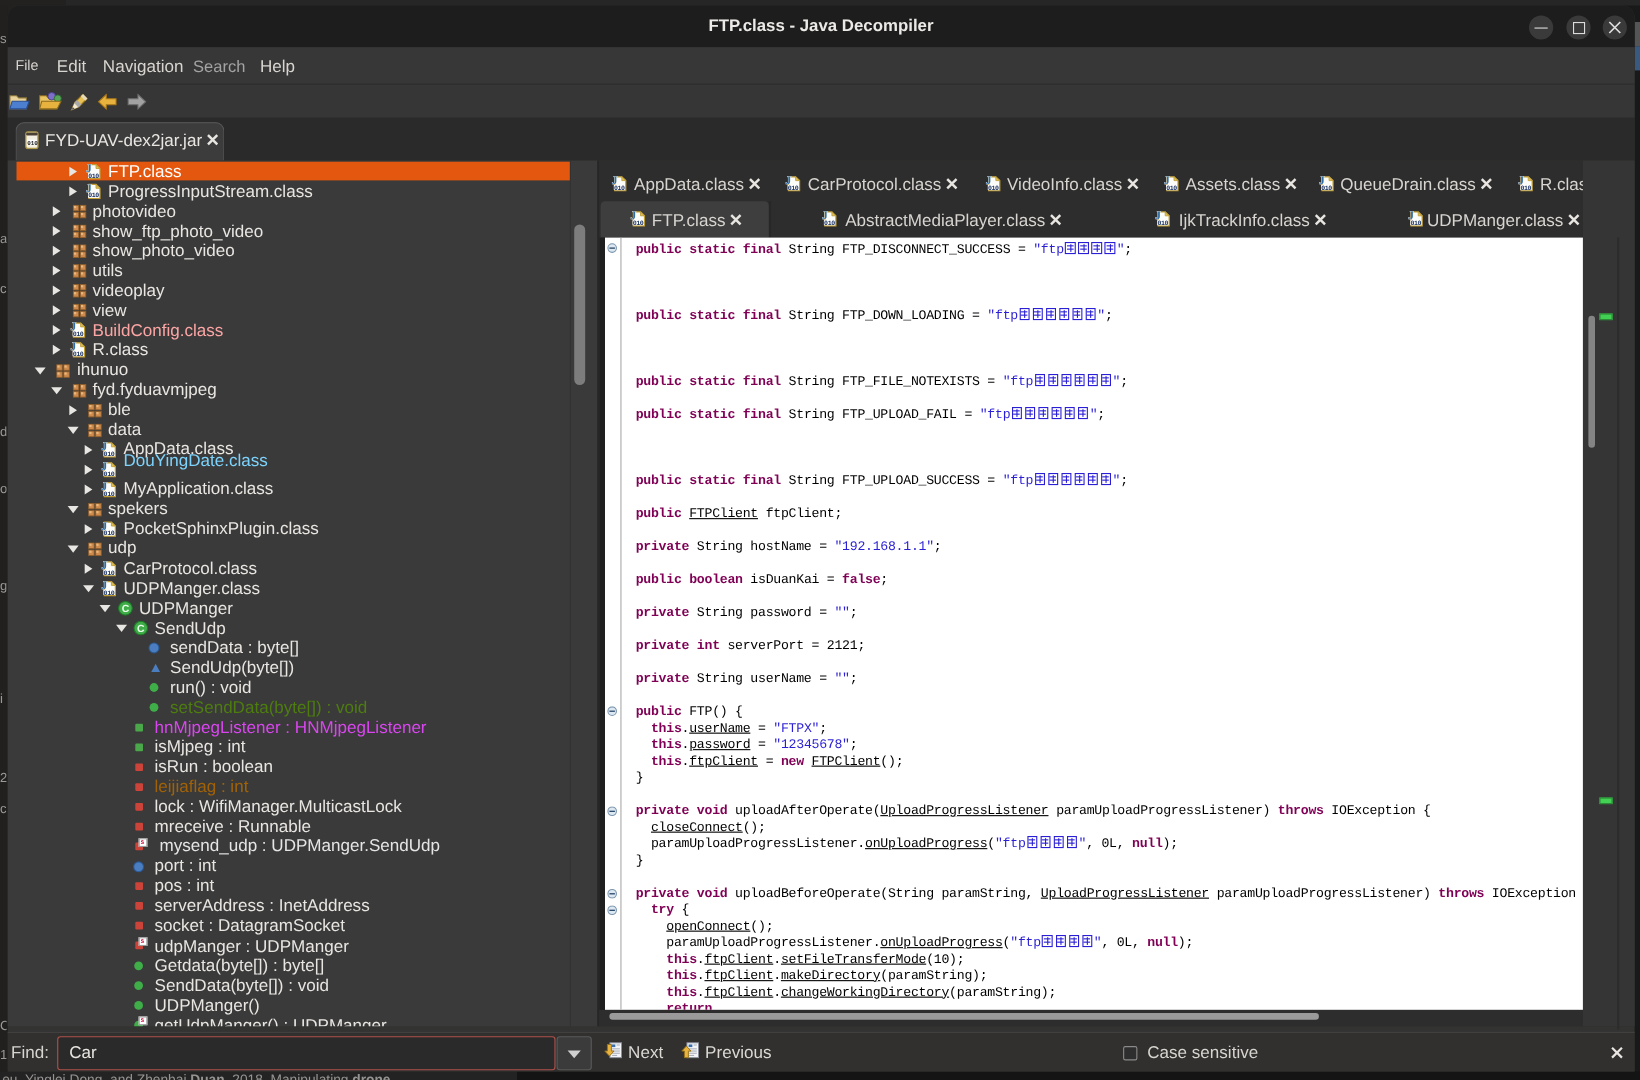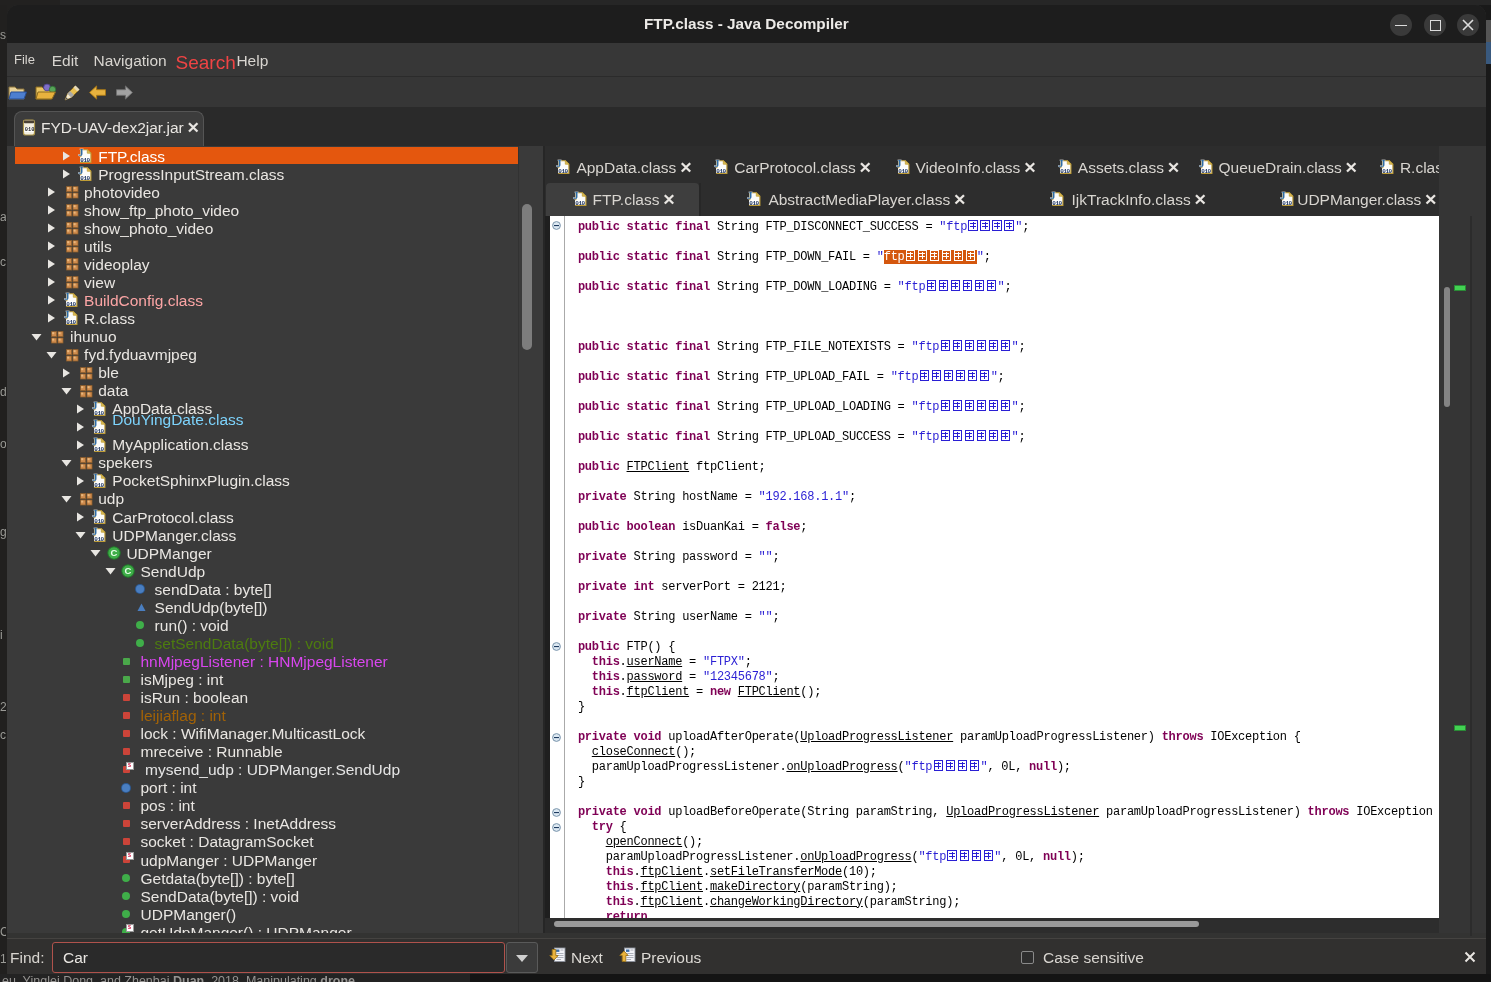--- a/index.html
+++ b/index.html
@@ -51,21 +51,21 @@
 <div class="abs" style="left:1457px;top:14px;width:22px;height:22px;background:#3a3a3a;border-radius:11px"></div>
 <div class="abs" style="left:1395px;top:24.5px;width:12px;height:1.6px;background:#dcdcdc"></div>
 <div class="abs" style="left:1430px;top:20px;width:8.5px;height:8.5px;border:1.6px solid #dcdcdc"></div>
 <svg class="abs" style="left:1462px;top:19px" width="12" height="12" viewBox="0 0 12 12">
     <path d="M1 1 L11 11 M11 1 L1 11" stroke="#dcdcdc" stroke-width="1.6"></path>
   </svg>
 <div class="abs" style="left:7px;top:43px;width:1479px;height:34px;background:#373737;border-bottom:1px solid #2b2b2b;box-sizing:border-box"></div>
 <div class="abs" style="left:14px;top:52px;font-size:13px;color:#d8d5d0">File</div>
 <div class="abs" style="left:51.7px;top:52px;font-size:15.5px;color:#d8d5d0">Edit</div>
 <div class="abs" style="left:93.5px;top:52px;font-size:15.5px;color:#d8d5d0">Navigation</div>
-<div class="abs" style="left:175.5px;top:52px;font-size:19px;color:#ef4444">Search</div>
+<div class="abs" style="left:175.5px;top:52px;font-size:15px;color:#a3a3a3">Search</div>
 <div class="abs" style="left:236.4px;top:52px;font-size:15.5px;color:#d8d5d0">Help</div>
 <div class="abs" style="left:7px;top:77px;width:1479px;height:30px;background:#363636"></div>
 <svg class="abs" style="left:8px;top:84px" width="20" height="17" viewBox="0 0 20 17">
 <path d="M1 3 L7 3 L9 5 L16 5 L16 15 L1 15 Z" fill="#e8d29a" stroke="#8a733a" stroke-width="1"></path>
 <path d="M3 8 L18.5 8 L16 15 L1 15 Z" fill="#4d7fd0" stroke="#274e96" stroke-width="1"></path>
 </svg>
 <svg class="abs" style="left:35px;top:83px" width="22" height="18" viewBox="0 0 22 18">
 <path d="M1 4 L7 4 L9 6 L16 6 L16 16 L1 16 Z" fill="#e8c463" stroke="#8a6a1e" stroke-width="1"></path>
 <circle cx="12" cy="4.5" r="3.4" fill="#7e6fc6" stroke="#4a3d8f" stroke-width="0.8"></circle>
 <circle cx="17.5" cy="6.5" r="3.2" ffill="#57a459" fill="#57a459" stroke="#2c6e31" stroke-width="0.8"></circle>
@@ -589,25 +589,23 @@
 <svg class="abs" style="left:2.5px;top:591.5px" width="9" height="9" viewBox="0 0 9 9">
 <circle cx="4.5" cy="4.5" r="3.9" fill="#dce8f2" stroke="#7a94ab" stroke-width="1"></circle>
 <rect x="2" y="4" width="5" height="1.1" fill="#1d3a5f"></rect>
     </svg>
 <svg class="abs" style="left:2.5px;top:606.5px" width="9" height="9" viewBox="0 0 9 9">
 <circle cx="4.5" cy="4.5" r="3.9" fill="#dce8f2" stroke="#7a94ab" stroke-width="1"></circle>
 <rect x="2" y="4" width="5" height="1.1" fill="#1d3a5f"></rect>
     </svg>
 <div class="abs" style="left:14px;top:0;width:1px;height:701.5px;background:#aaa"></div>
 <div class="ln" style="left:28.4px;top:3.5px"><span class="kw">public</span> <span class="kw">static</span> <span class="kw">final</span> String FTP_DISCONNECT_SUCCESS = <span class="st">"ftp<span class="cj"></span><span class="cj"></span><span class="cj"></span><span class="cj"></span>"</span>;</div>
-<div class="ln" style="left:28.4px;top:33.5px"><span class="kw">public</span> <span class="kw">static</span> <span class="kw">final</span> String FTP_DOWN_FAIL = <span class="st">"</span><span class="hl">ftp<span class="cjw"></span><span class="cjw"></span><span class="cjw"></span><span class="cjw"></span><span class="cjw"></span><span class="cjw"></span></span><span class="st">"</span>;</div>
 <div class="ln" style="left:28.4px;top:63.5px"><span class="kw">public</span> <span class="kw">static</span> <span class="kw">final</span> String FTP_DOWN_LOADING = <span class="st">"ftp<span class="cj"></span><span class="cj"></span><span class="cj"></span><span class="cj"></span><span class="cj"></span><span class="cj"></span>"</span>;</div>
 <div class="ln" style="left:28.4px;top:123.5px"><span class="kw">public</span> <span class="kw">static</span> <span class="kw">final</span> String FTP_FILE_NOTEXISTS = <span class="st">"ftp<span class="cj"></span><span class="cj"></span><span class="cj"></span><span class="cj"></span><span class="cj"></span><span class="cj"></span>"</span>;</div>
 <div class="ln" style="left:28.4px;top:153.5px"><span class="kw">public</span> <span class="kw">static</span> <span class="kw">final</span> String FTP_UPLOAD_FAIL = <span class="st">"ftp<span class="cj"></span><span class="cj"></span><span class="cj"></span><span class="cj"></span><span class="cj"></span><span class="cj"></span>"</span>;</div>
-<div class="ln" style="left:28.4px;top:183.5px"><span class="kw">public</span> <span class="kw">static</span> <span class="kw">final</span> String FTP_UPLOAD_LOADING = <span class="st">"ftp<span class="cj"></span><span class="cj"></span><span class="cj"></span><span class="cj"></span><span class="cj"></span><span class="cj"></span>"</span>;</div>
 <div class="ln" style="left:28.4px;top:213.5px"><span class="kw">public</span> <span class="kw">static</span> <span class="kw">final</span> String FTP_UPLOAD_SUCCESS = <span class="st">"ftp<span class="cj"></span><span class="cj"></span><span class="cj"></span><span class="cj"></span><span class="cj"></span><span class="cj"></span>"</span>;</div>
 <div class="ln" style="left:28.4px;top:243.5px"><span class="kw">public</span> <span class="lk">FTPClient</span> ftpClient;</div>
 <div class="ln" style="left:28.4px;top:273.5px"><span class="kw">private</span> String hostName = <span class="st">"192.168.1.1"</span>;</div>
 <div class="ln" style="left:28.4px;top:303.5px"><span class="kw">public</span> <span class="kw">boolean</span> isDuanKai = <span class="kw">false</span>;</div>
 <div class="ln" style="left:28.4px;top:333.5px"><span class="kw">private</span> String password = <span class="st">""</span>;</div>
 <div class="ln" style="left:28.4px;top:363.5px"><span class="kw">private</span> <span class="kw">int</span> serverPort = 2121;</div>
 <div class="ln" style="left:28.4px;top:393.5px"><span class="kw">private</span> String userName = <span class="st">""</span>;</div>
 <div class="ln" style="left:28.4px;top:423.5px"><span class="kw">public</span> FTP() {</div>
 <div class="ln" style="left:42.3px;top:438.5px"><span class="kw">this</span>.<span class="lk">userName</span> = <span class="st">"FTPX"</span>;</div>
 <div class="ln" style="left:42.3px;top:453.5px"><span class="kw">this</span>.<span class="lk">password</span> = <span class="st">"12345678"</span>;</div>

